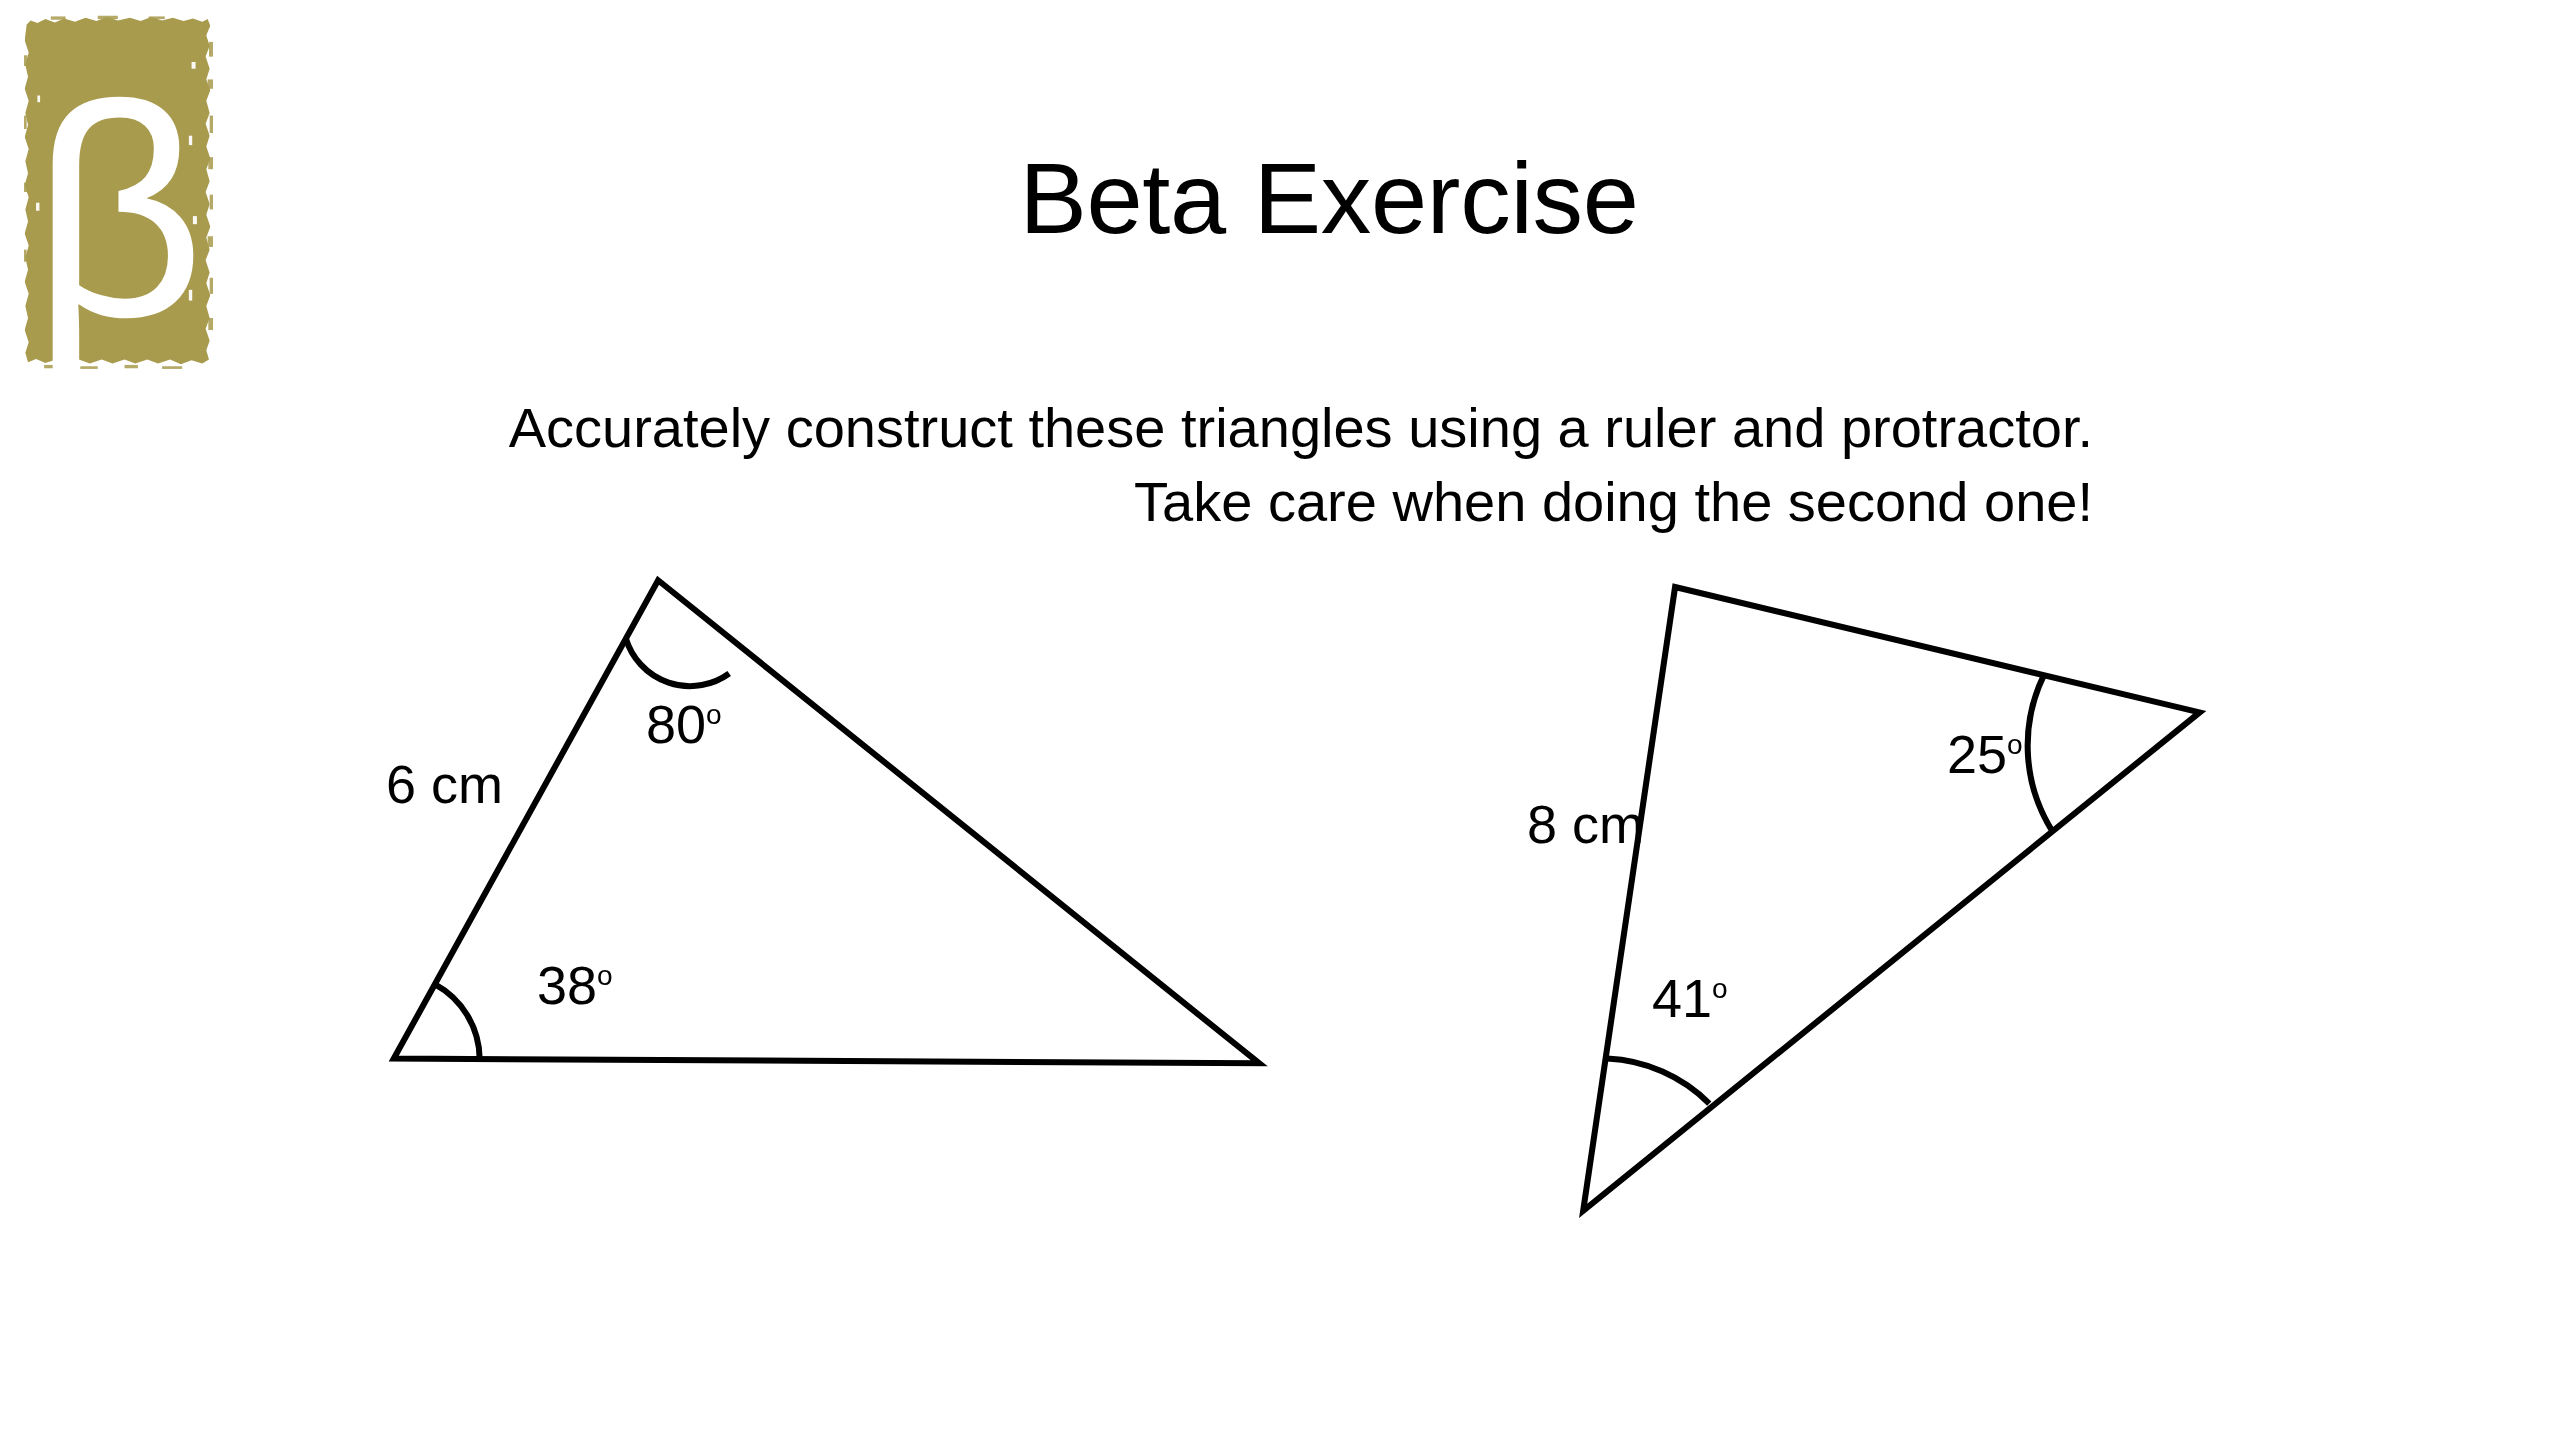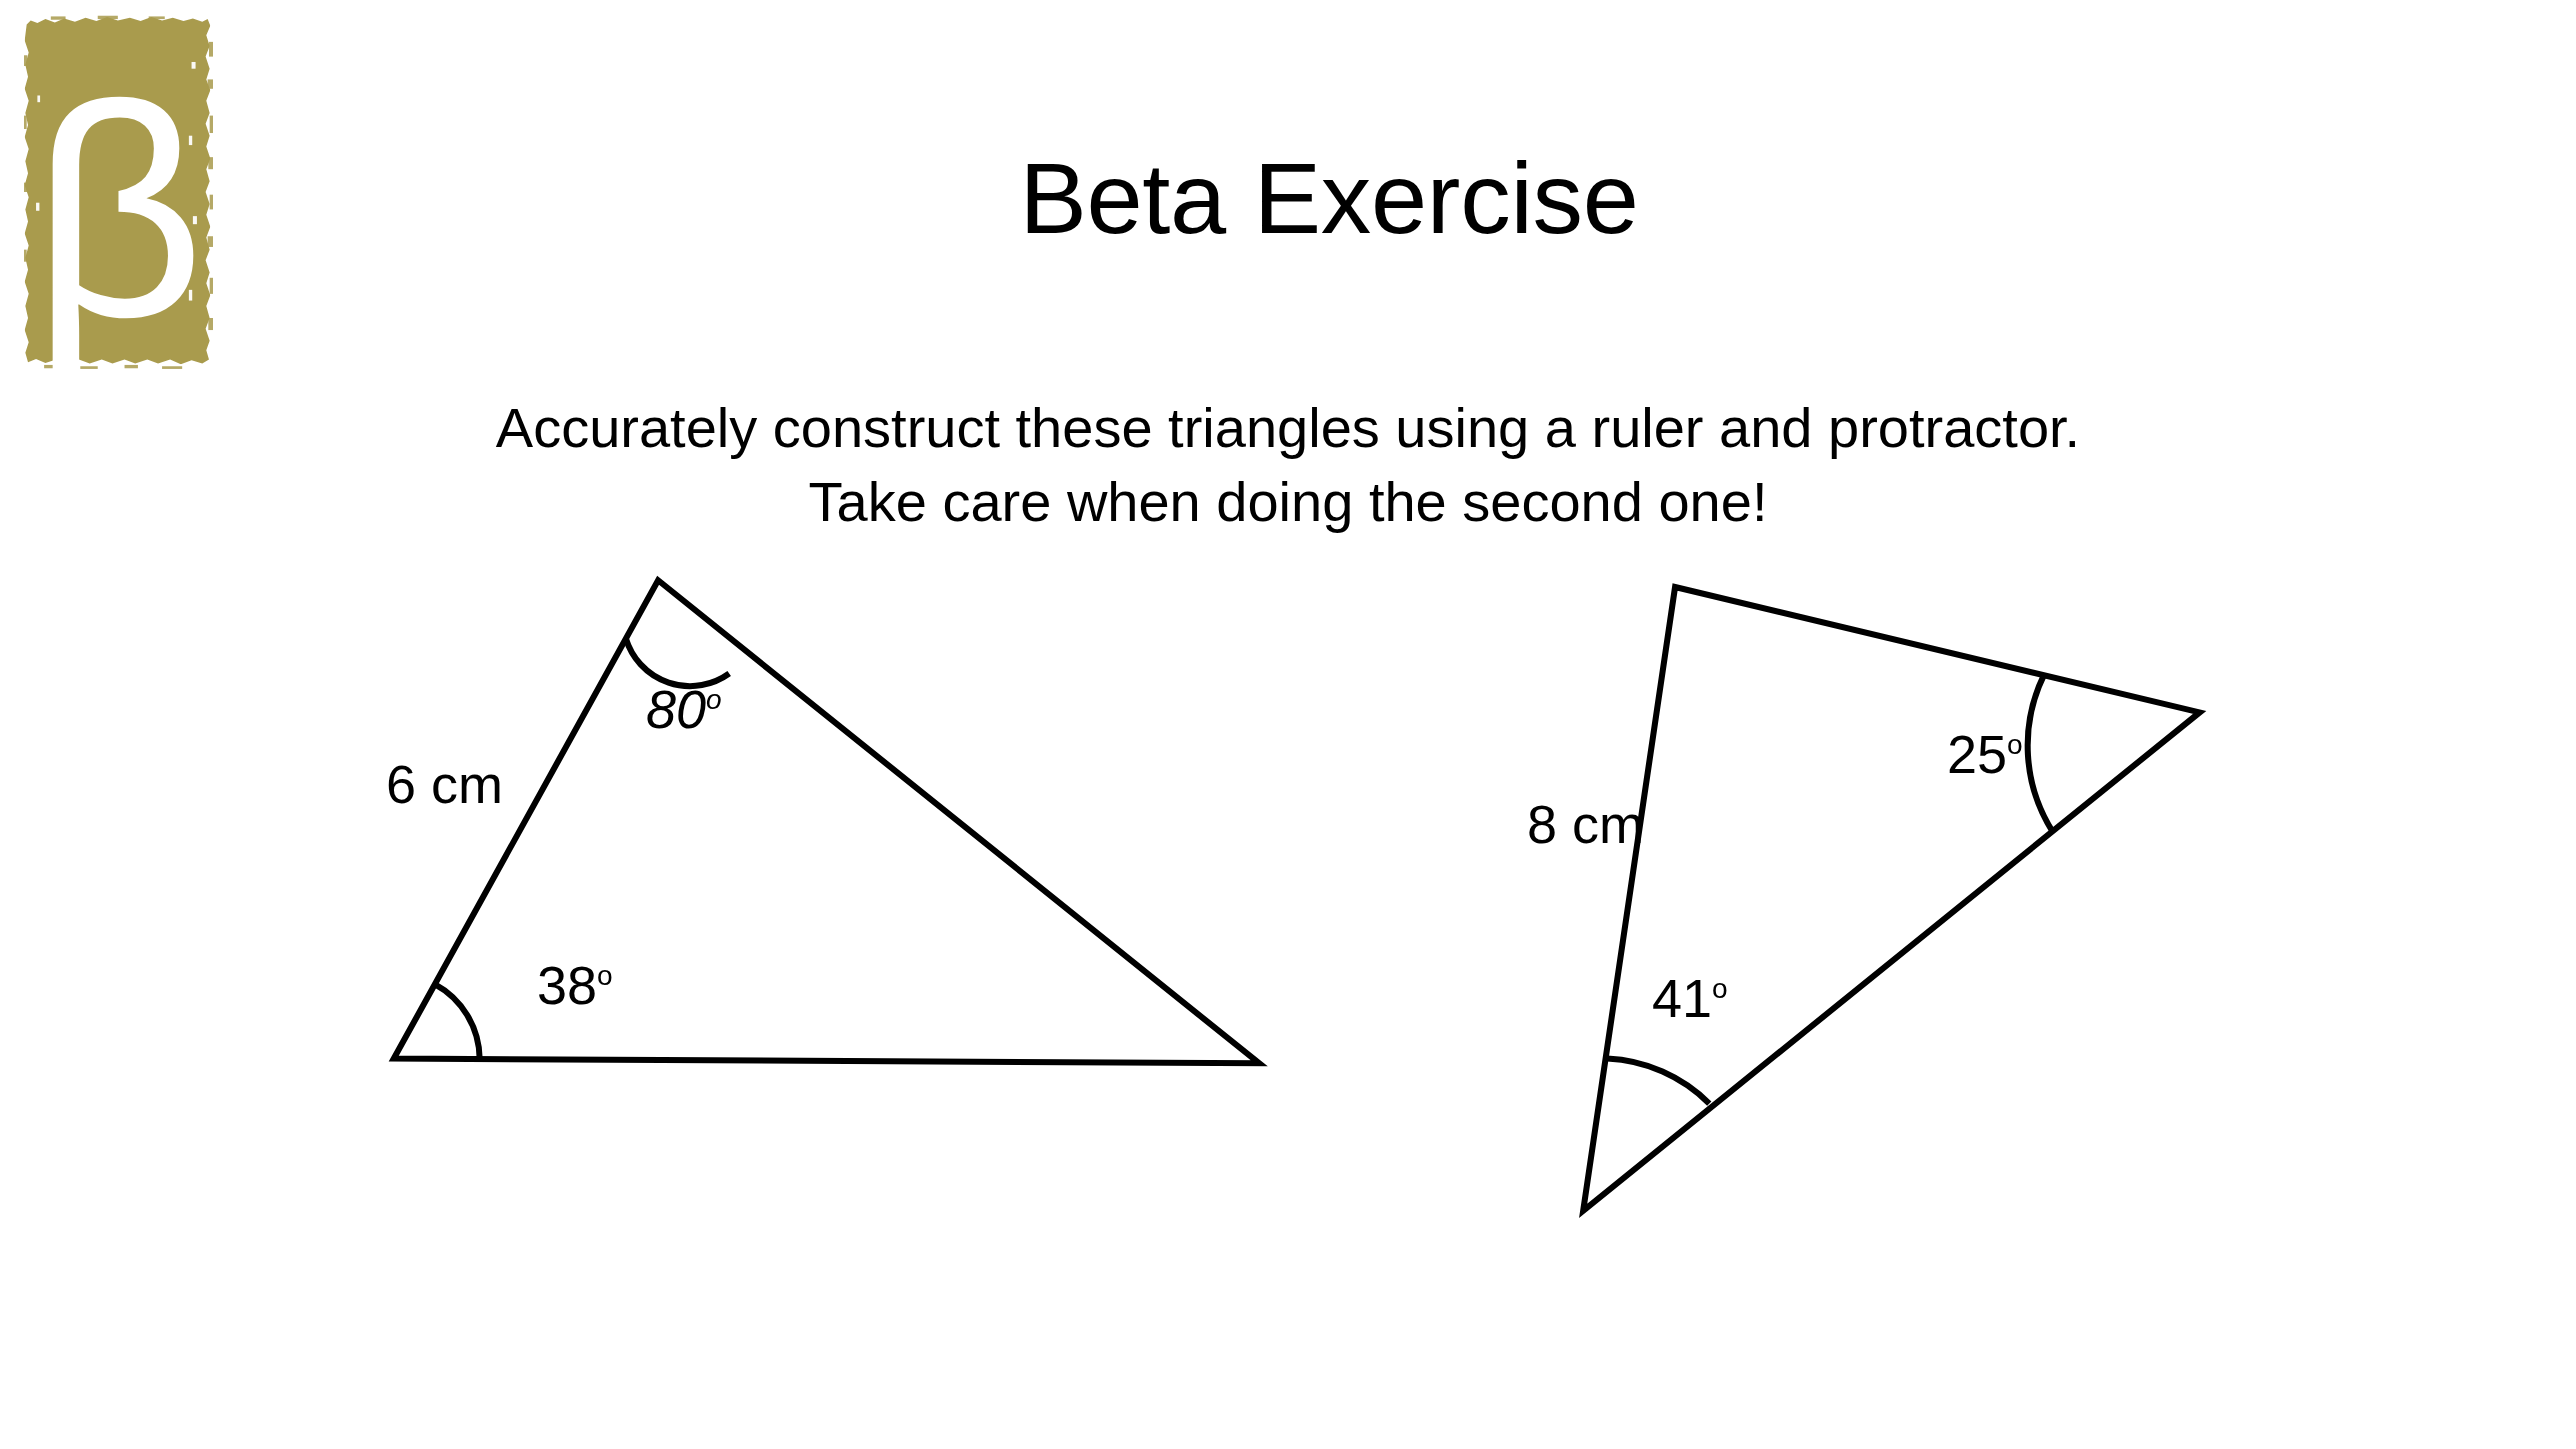--- a/index.html
+++ b/index.html
@@ -41,21 +41,21 @@
     white-space: nowrap;
     padding-left: 41px;
   }
 
   
   #slide-subtitle {
     position: absolute;
     left: 483px;
     top: 335px;
     width: 1610px;
-    text-align: center;
+    text-align: right;
     font-size: 56px;
     font-weight: 400;
     line-height: 1.33;
   }
 
   
   .figure-layer {
     position: absolute;
     left: 0;
     top: 0;
@@ -73,21 +73,21 @@
     line-height: 1;
   }
   .geom-label sup {
     font-size: 0.52em;
     vertical-align: super;
     line-height: 0;
   }
 
   
   #t1-side-a-label   { left: 386px;  top: 726px; margin-top: 31px; }
-  #t1-angle-apex-label { left: 646px;  top: 682px; font-style: italic; }
+  #t1-angle-apex-label { left: 646px;  top: 697px; }
   #t1-angle-base-label { left: 537px;  top: 958px; }
 
   
   #t2-side-a-label   { left: 1480px; top: 797px; margin-left: 47px; }
   #t2-angle-right-label { left: 1947px; top: 727px; }
   #t2-angle-base-label  { left: 1652px; top: 971px; }
 </style>
 </head>
 <body>
 

